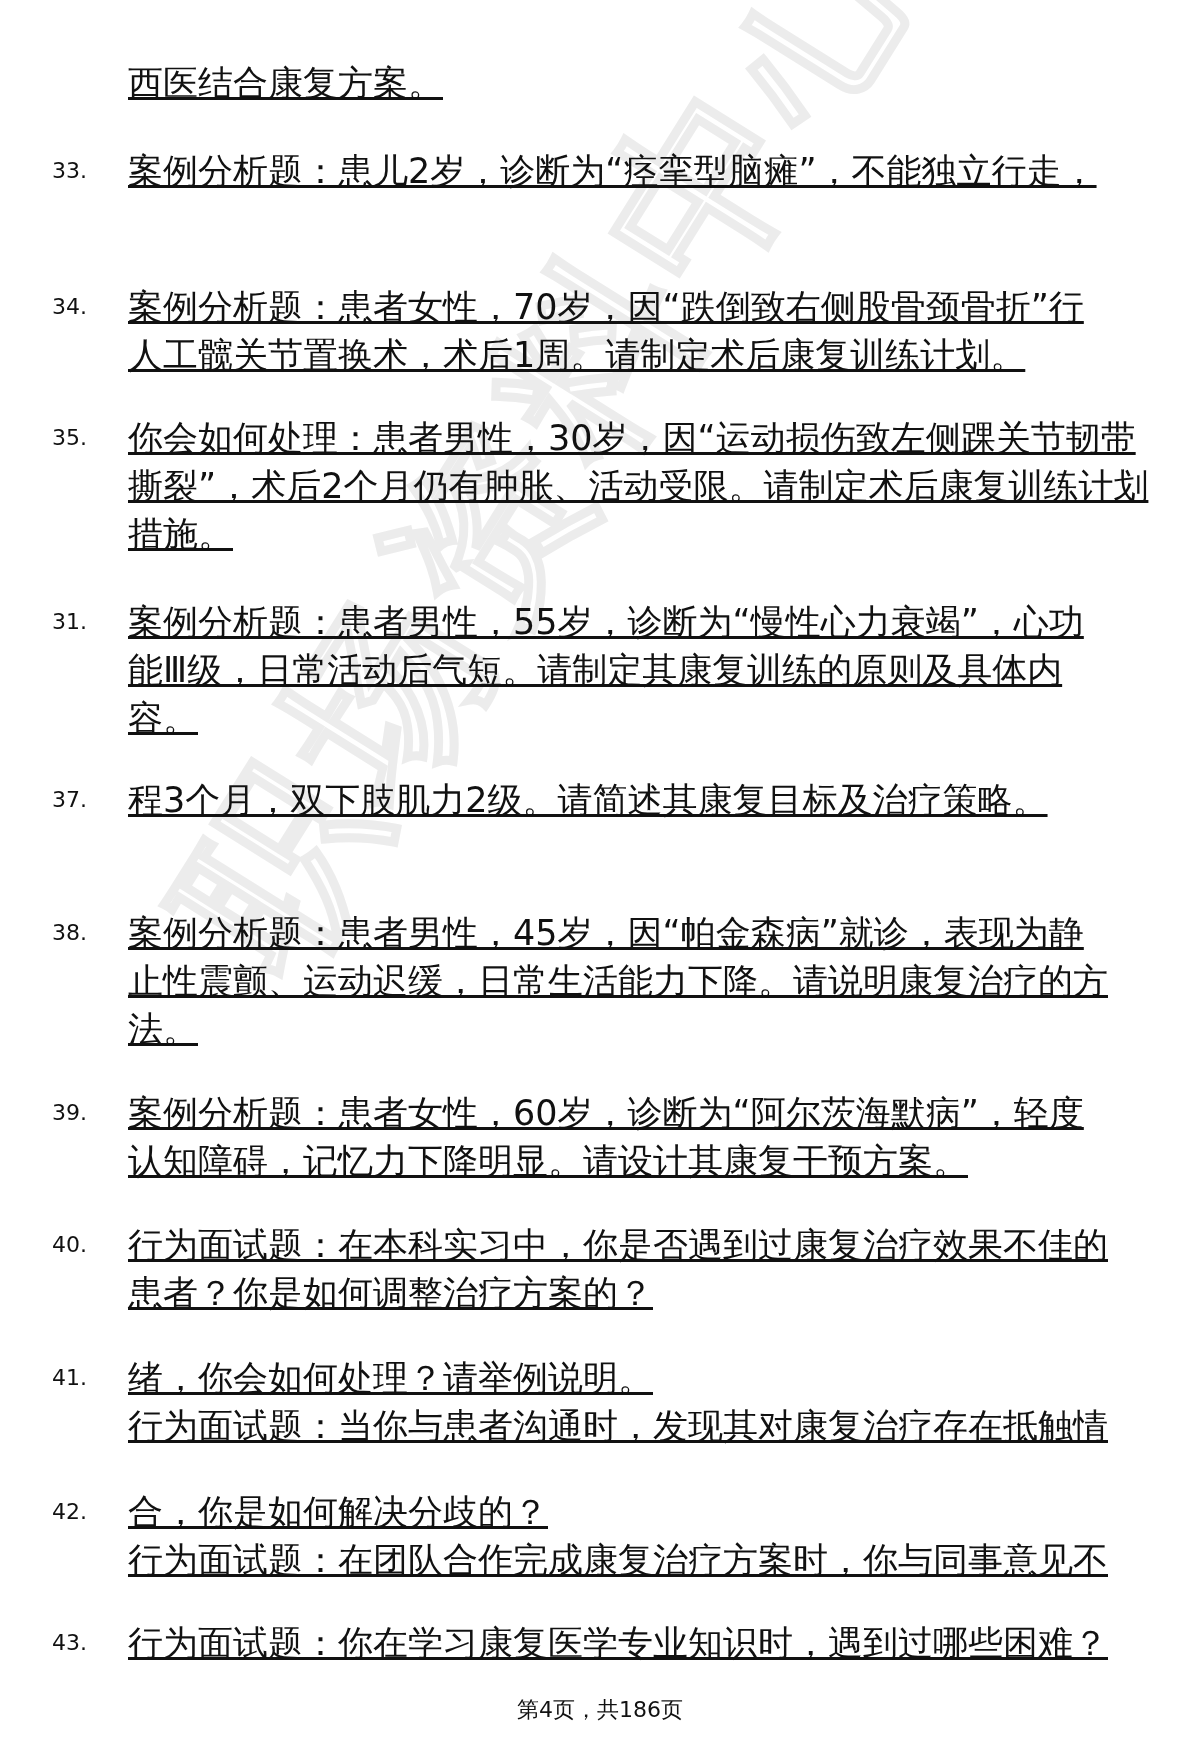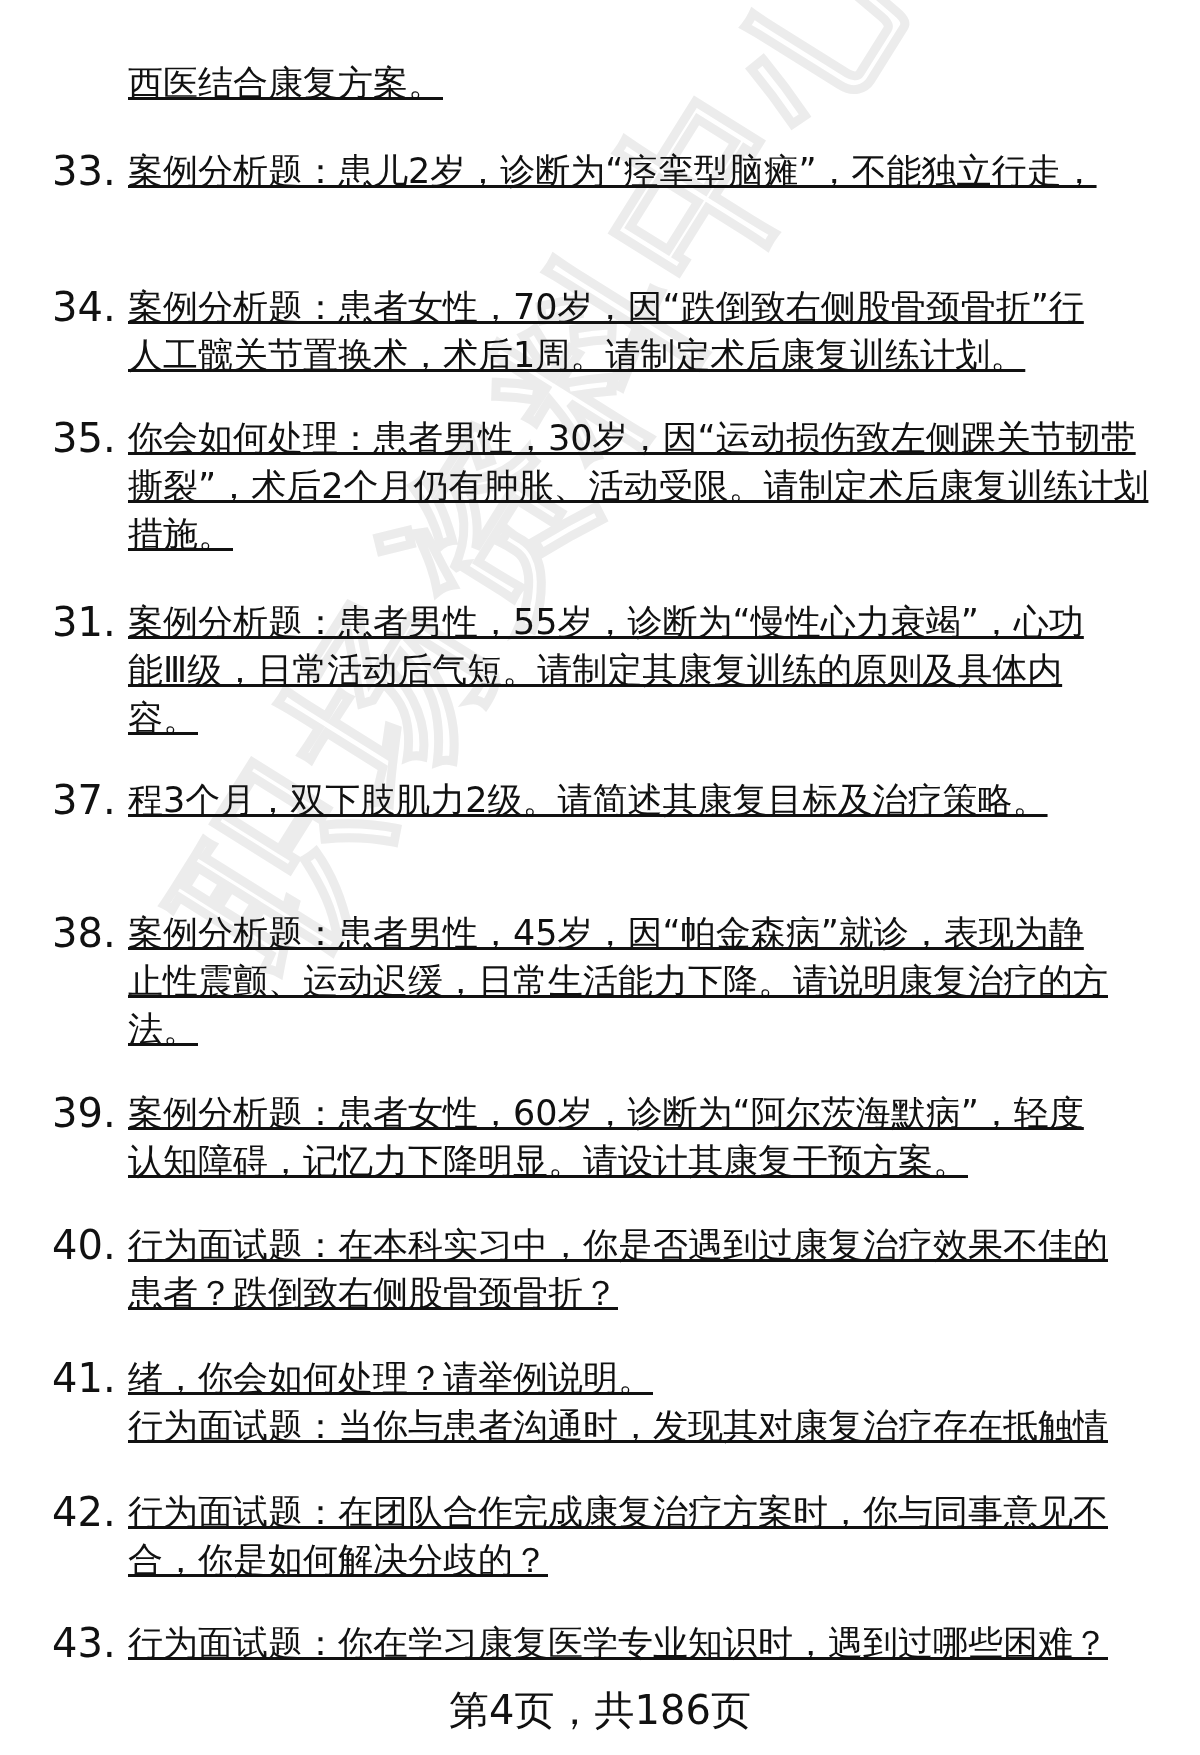--- a/index.html
+++ b/index.html
@@ -12,30 +12,30 @@
     .watermark {
       position: absolute; left: 230px; top: 820px;
       transform: rotate(-58deg); transform-origin: left center;
       font-size: 190px; font-weight: bold; white-space: nowrap;
       color: transparent; -webkit-text-stroke: 3px #ececec;
       letter-spacing: 10px; pointer-events: none; z-index: 0;
     }
     .block { position: absolute; left: 0; width: 1200px; z-index: 1; }
     .num {
       position: absolute; left: 52px; top: 0;
-      font-size: 40px; line-height: 48px; white-space: nowrap;
+      font-size: 22px; line-height: 48px; white-space: nowrap;
     }
     .text {
       position: absolute; left: 128px; top: 0; width: 1030px;
       font-size: 35px; line-height: 48px; text-decoration: underline;
     }
     .text span.line { display: block; white-space: nowrap; }
     .footer {
       position: absolute; left: 0; width: 1200px; top: 1690px;
-      text-align: center; font-size: 40px; line-height: 40px; z-index: 1;
+      text-align: center; font-size: 22px; line-height: 40px; z-index: 1;
     }
   </style>
 </head>
 <body>
 
 <div class="page">
 
   <div class="watermark">职场资料中心</div>
 
   <div class="block" style="top:59px;">
@@ -98,37 +98,37 @@
     <div class="text">
       <span class="line">案例分析题：患者女性，60岁，诊断为“阿尔茨海默病”，轻度</span>
       <span class="line">认知障碍，记忆力下降明显。请设计其康复干预方案。</span>
     </div>
   </div>
 
   <div class="block" style="top:1221px;">
     <div class="num">40.</div>
     <div class="text">
       <span class="line">行为面试题：在本科实习中，你是否遇到过康复治疗效果不佳的</span>
-      <span class="line">患者？跌倒致右侧股骨颈骨折？</span>
+      <span class="line">患者？你是如何调整治疗方案的？</span>
     </div>
   </div>
 
   <div class="block" style="top:1354px;">
     <div class="num">41.</div>
     <div class="text">
       <span class="line">绪，你会如何处理？请举例说明。</span>
       <span class="line">行为面试题：当你与患者沟通时，发现其对康复治疗存在抵触情</span>
     </div>
   </div>
 
   <div class="block" style="top:1488px;">
     <div class="num">42.</div>
     <div class="text">
+      <span class="line">合，你是如何解决分歧的？</span>
       <span class="line">行为面试题：在团队合作完成康复治疗方案时，你与同事意见不</span>
-      <span class="line">合，你是如何解决分歧的？</span>
     </div>
   </div>
 
   <div class="block" style="top:1619px;">
     <div class="num">43.</div>
     <div class="text">
       <span class="line">行为面试题：你在学习康复医学专业知识时，遇到过哪些困难？</span>
     </div>
   </div>
 

